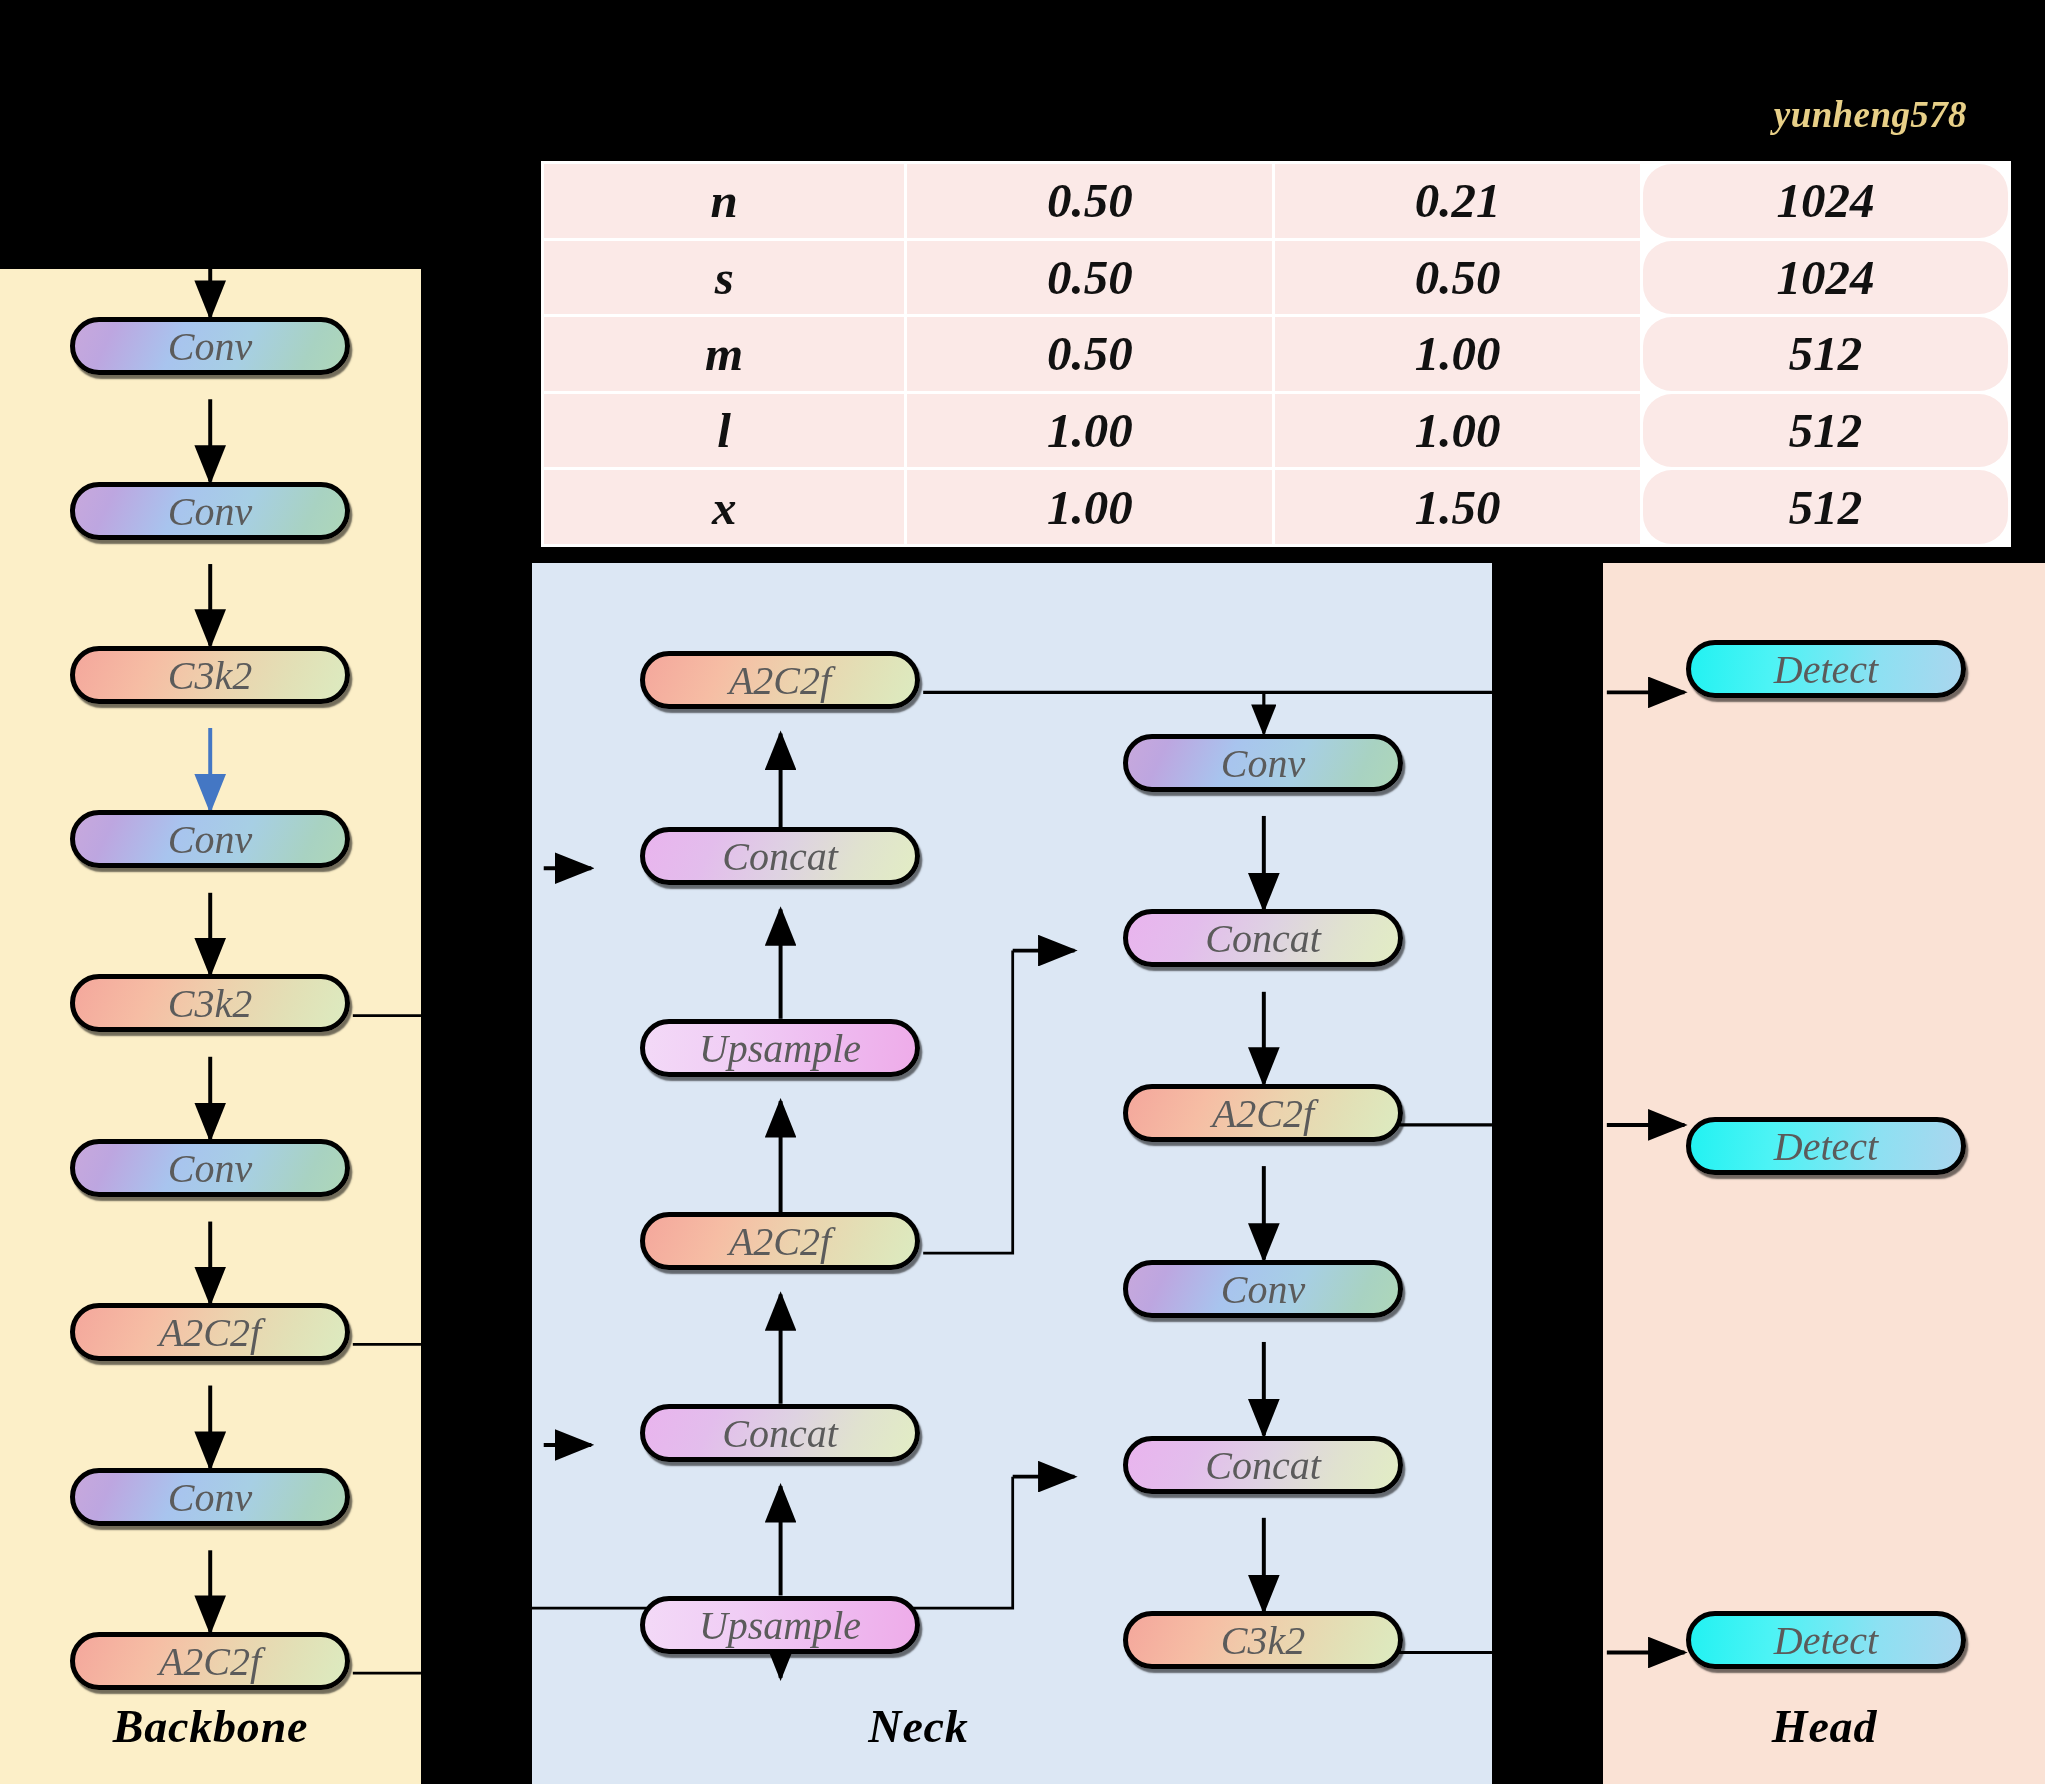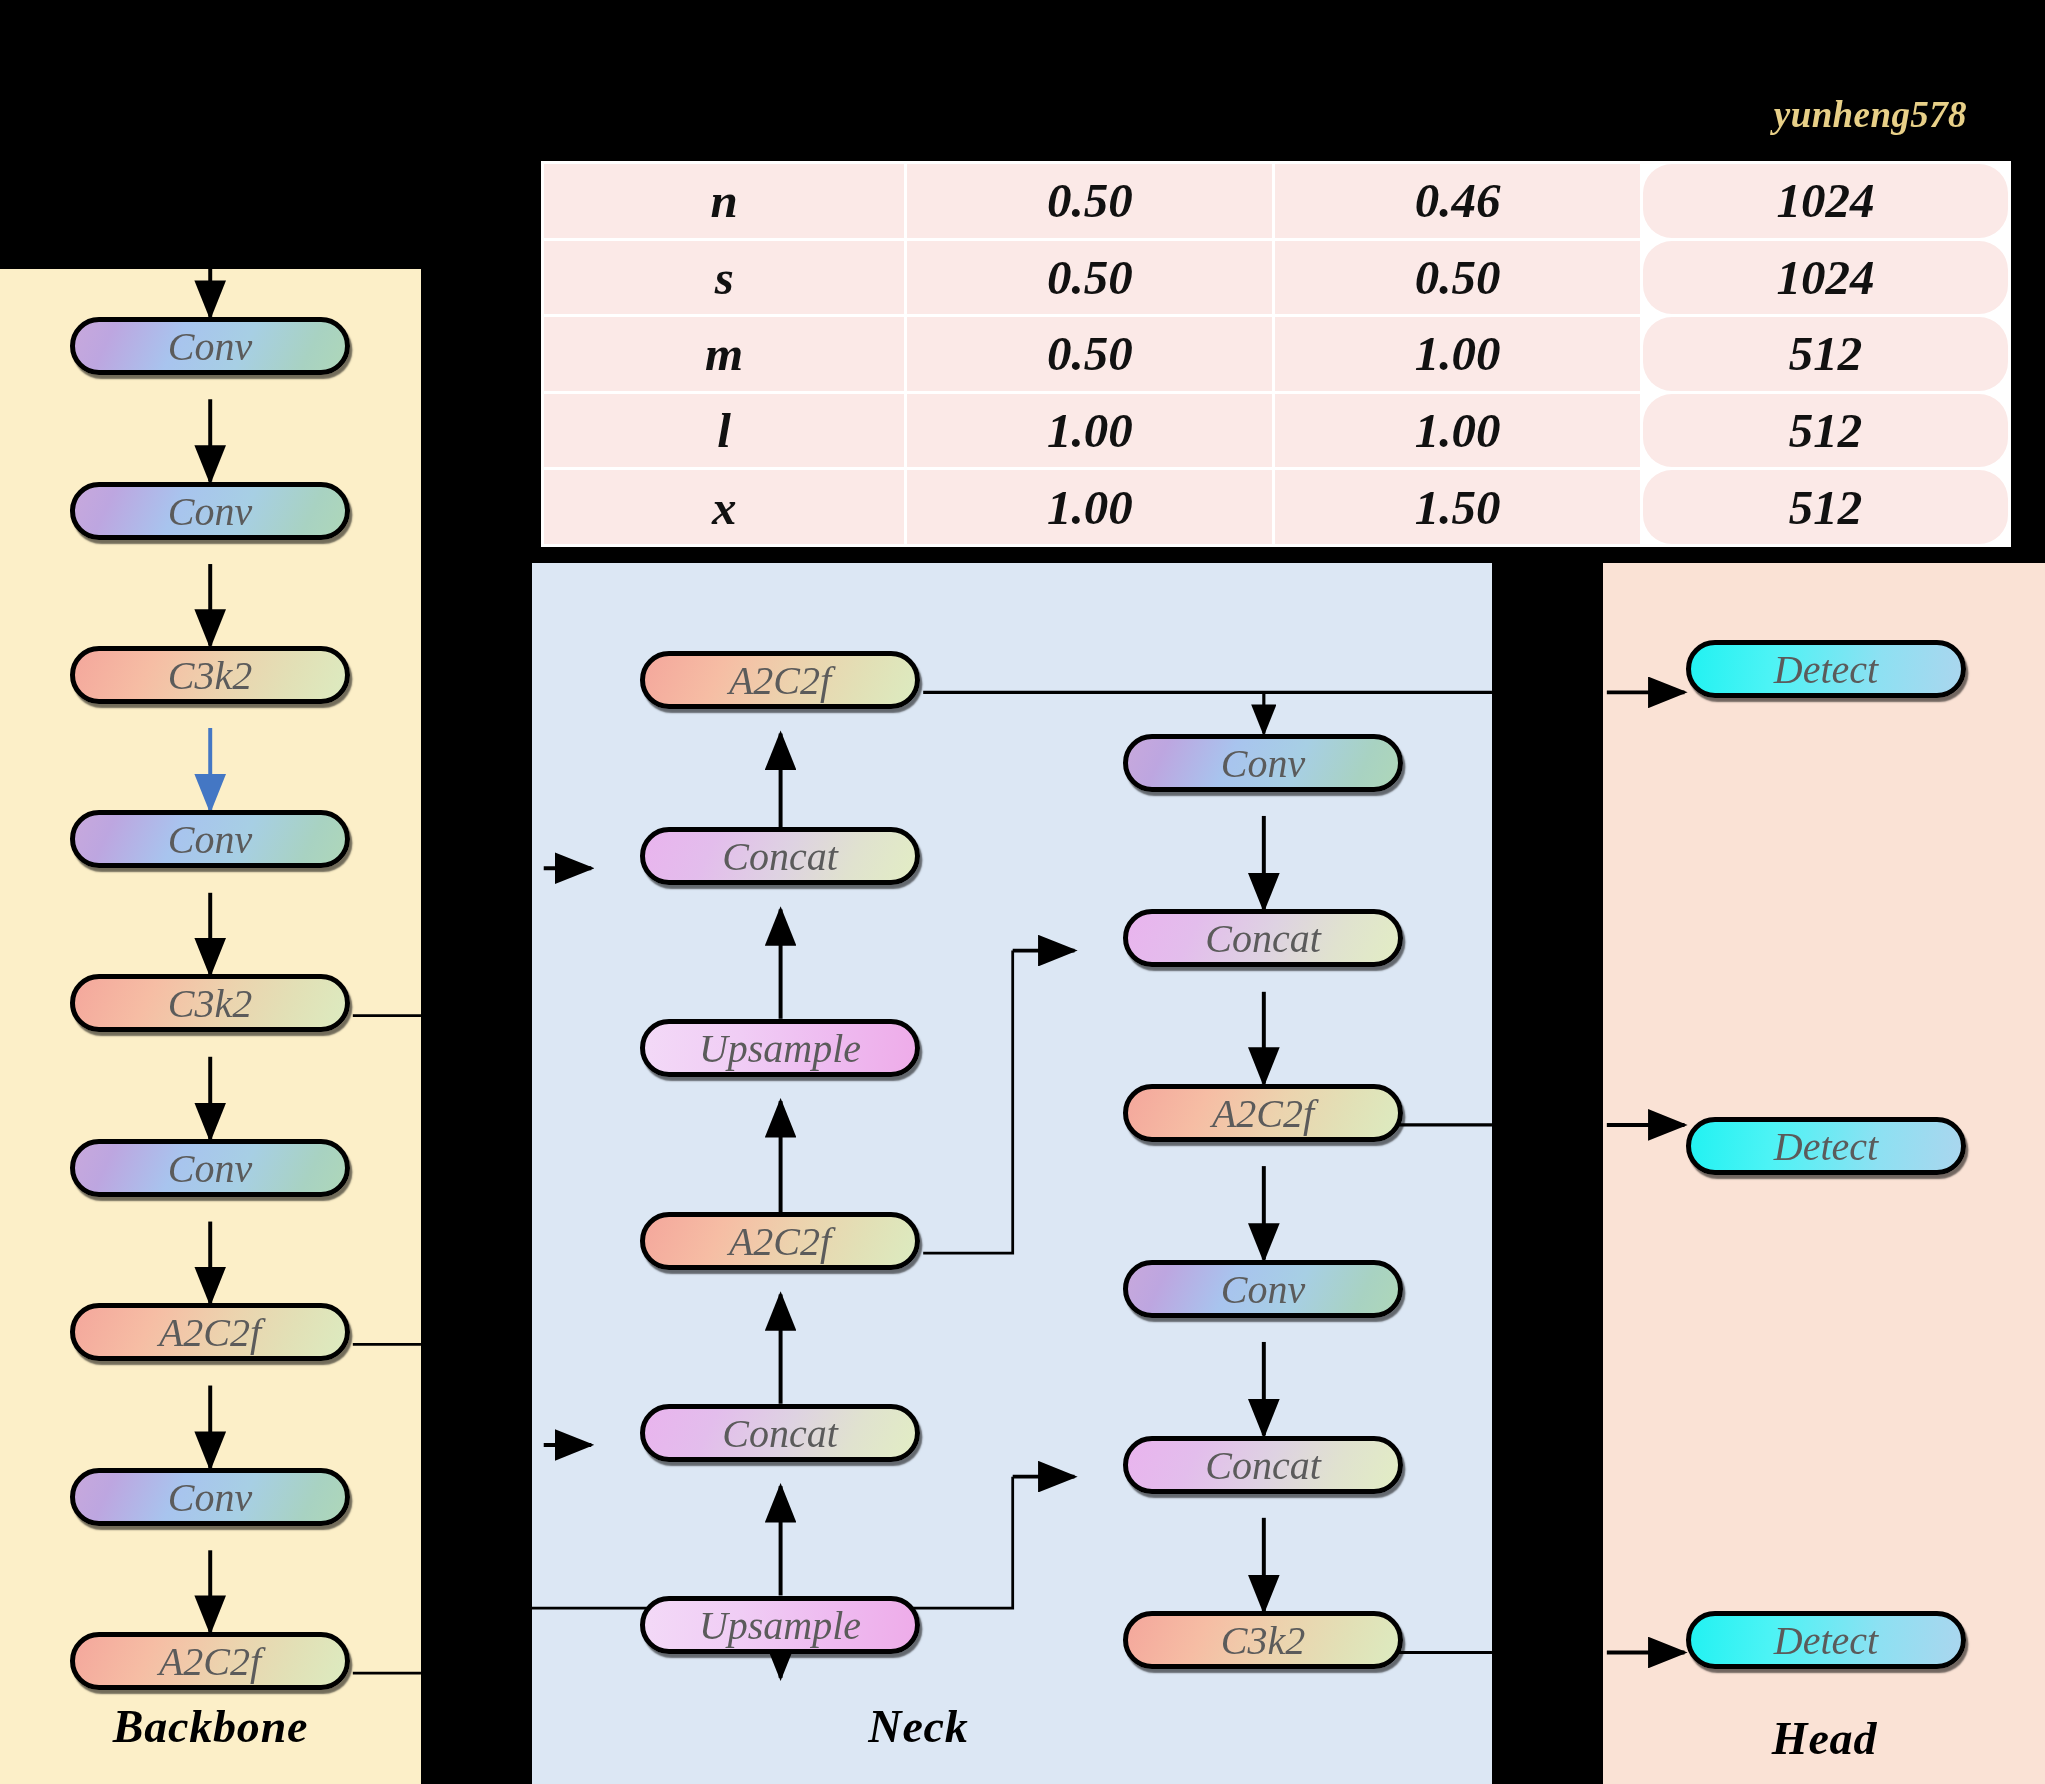--- a/index.html
+++ b/index.html
@@ -10,21 +10,21 @@
   .panel{position:absolute;}
   #panel-backbone{left:0px;  top:269px;  width:421px;  height:1516px; background:#FCEFC8;}
   #panel-neck    {left:532px;top:563px;  width:960px; height:1221px; background:#DCE7F4;}
   #panel-head    {left:1603px;top:563px; width:443px;  height:1221px; background:#FAE2D5;}
 
   .panel-label{position:absolute;width:100%;text-align:center;
                font-style:italic;font-weight:bold;font-size:46px;color:#000;
                letter-spacing:0.8px;}
   #label-backbone{left:0;top:1700px;width:421px;}
   #label-neck    {left:532px;top:1700px;width:773px;}
-  #label-head    {left:1603px;top:1700px;width:443px;margin-top:12px;}
+  #label-head    {left:1603px;top:1700px;width:443px;}
 
   
   #watermark{position:absolute;right:79px;top:93px;
              font-style:italic;font-weight:bold;font-size:37px;
              color:#E8D088;letter-spacing:0.4px;}
 
   
   #scales-table{position:absolute;left:541px;top:161px;width:1470px;height:386px;
                 border-collapse:separate;border-spacing:3.2px;background:#fff;}
   #scales-table td{background:#FBE9E7;text-align:center;
@@ -54,21 +54,21 @@
 </head>
 <body>
 
 <div id="watermark">yunheng578</div>
 
 <table id="scales-table">
   <tbody id="scales-body">
       <tr>
         <td class="c0">n</td>
         <td class="c1">0.50</td>
-        <td class="c2">0.46</td>
+        <td class="c2">0.21</td>
         <td class="c3">1024</td>
       </tr>
       <tr>
         <td class="c0">s</td>
         <td class="c1">0.50</td>
         <td class="c2">0.50</td>
         <td class="c3">1024</td>
       </tr>
       <tr>
         <td class="c0">m</td>

